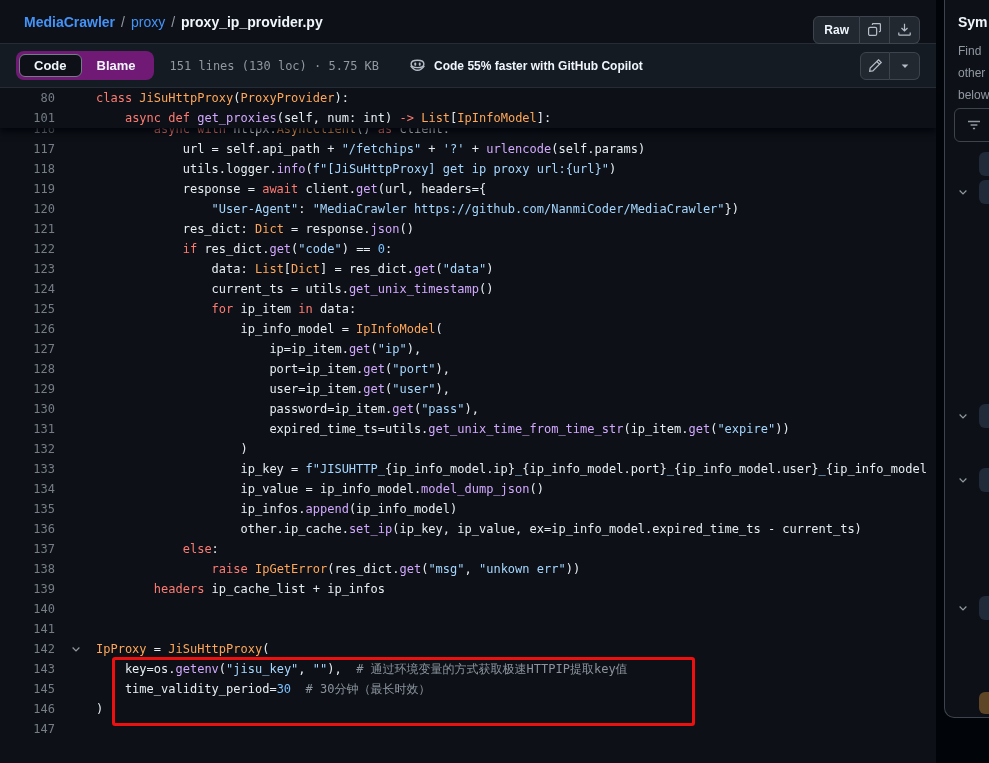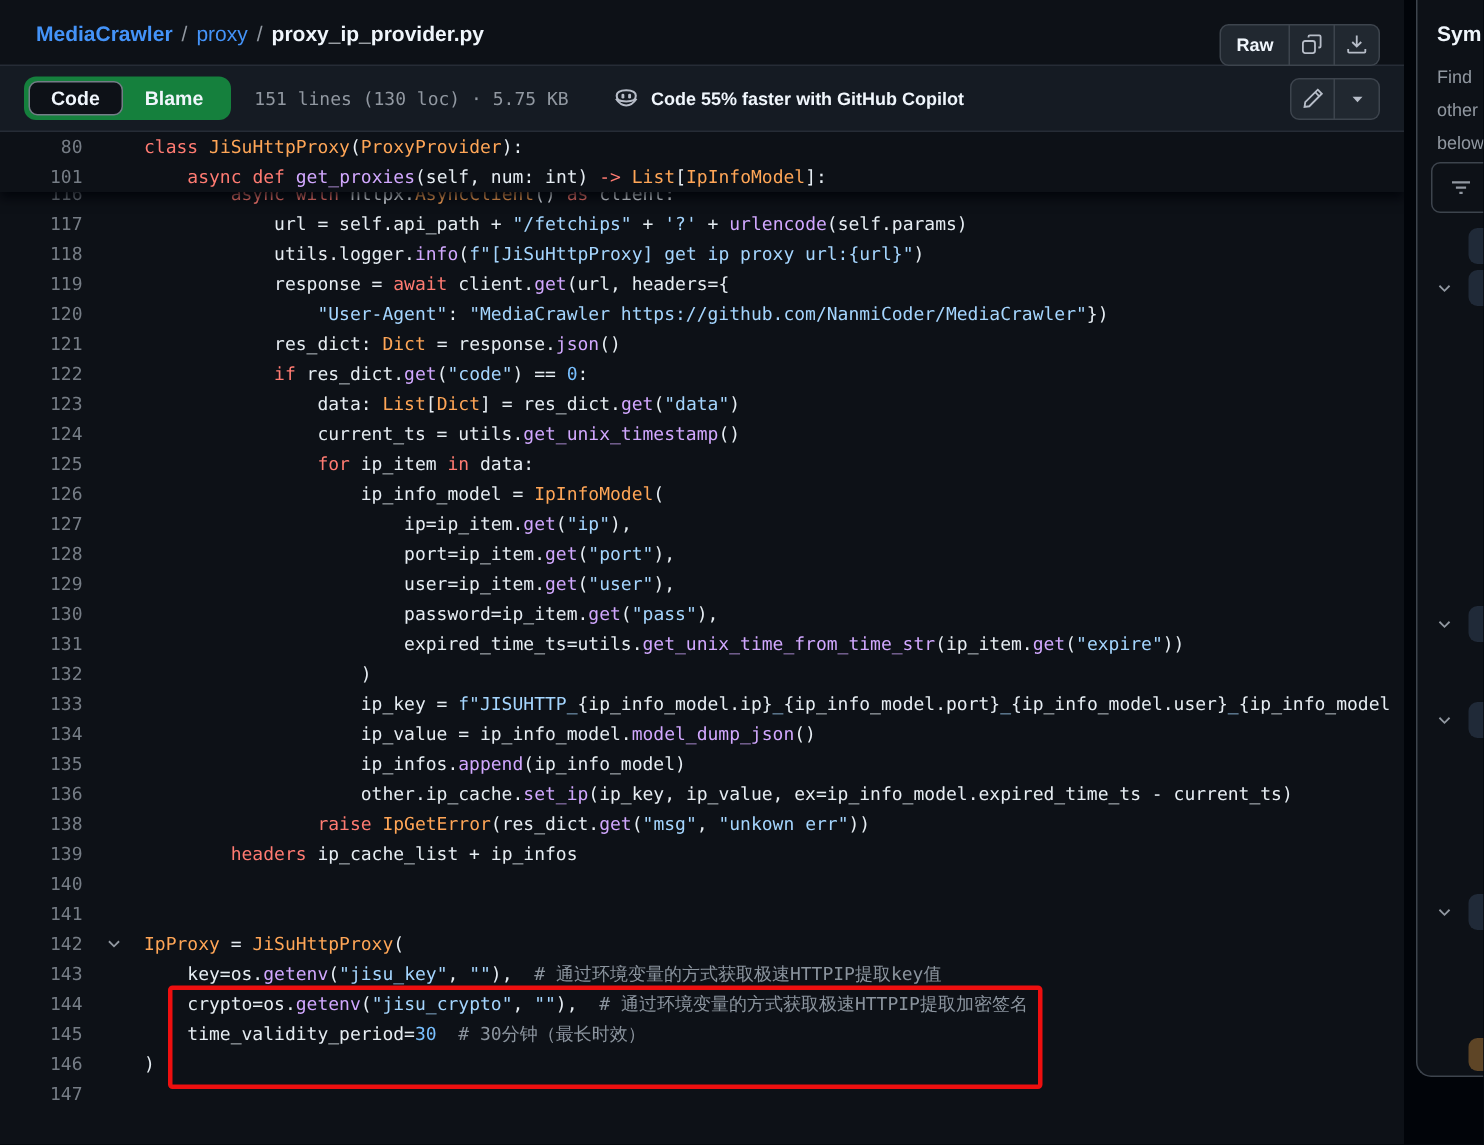--- a/index.html
+++ b/index.html
@@ -10,21 +10,21 @@
   .main-col { width:936px; height:763px; background:#0d1117; display:flex; flex-direction:column; }
 
   .crumb-bar { height:44px; flex:none; display:flex; align-items:center; padding:0 20px 0 24px; background:#0d1117; border-bottom:1px solid #262c36;gap:16px; }
   .crumb { font-size:14px; color:#9198a1; display:flex; align-items:center; gap:6px; white-space:nowrap; }
   .crumb a { color:#4493f8; text-decoration:none; cursor:pointer; }
   .crumb .repo { font-weight:600; }
   .crumb .file { color:#f0f6fc; font-weight:600; }
   .top-btn { margin-left:auto; display:flex; align-items:center; gap:5px; background:none; border:none; color:#f0f6fc; font-size:12px; font-weight:600; cursor:pointer; font-family:inherit;text-align:right; }
 
   .toolbar { height:44px; flex:none; display:flex; align-items:center; padding:0 16px; background:#151b23; border-bottom:1px solid #262c36; }
-  .seg { display:flex; background:#15803d; border-radius:8px; padding:3px; margin-right:16px; }
+  .seg { display:flex; background:#701a75; border-radius:8px; padding:3px; margin-right:16px; }
   .seg button { font-family:inherit; font-size:13px; font-weight:600; color:#f0f6fc; background:transparent; border:1px solid transparent; border-radius:6px; padding:3px 14px; cursor:pointer; }
   .seg button.active { background:#0d1117; border-color:#747d87; }
   .file-info { font-family:"DejaVu Sans Mono", monospace; font-size:12px; color:#9198a1; margin-right:30px; white-space:nowrap; }
   .copilot { display:flex; align-items:center; gap:8px; font-size:12px; font-weight:700; color:#f0f6fc; white-space:nowrap; }
   .actions { margin-left:auto; display:flex; align-items:flex-end; gap:8px;flex-direction:column; }
   .btn-group { display:flex; }
   .gh-btn { height:28px; display:flex; align-items:center; justify-content:center; background:#212830; border:1px solid #3d444d; color:#f0f6fc; font-size:12px; font-weight:600; font-family:inherit; cursor:pointer; padding:0 10px; }
   .btn-group .gh-btn + .gh-btn { border-left:none; }
   .btn-group .gh-btn:first-child { border-radius:6px 0 0 6px; }
   .btn-group .gh-btn:last-child { border-radius:0 6px 6px 0; }
@@ -148,29 +148,29 @@
           <div class="cl"><span class="ln">127</span><span class="caret"></span><span class="lc"><span class="tk-w">                        ip=ip_item.</span><span class="tk-f">get</span><span class="tk-w">(</span><span class="tk-s">"ip"</span><span class="tk-w">),</span></span></div>
           <div class="cl"><span class="ln">128</span><span class="caret"></span><span class="lc"><span class="tk-w">                        port=ip_item.</span><span class="tk-f">get</span><span class="tk-w">(</span><span class="tk-s">"port"</span><span class="tk-w">),</span></span></div>
           <div class="cl"><span class="ln">129</span><span class="caret"></span><span class="lc"><span class="tk-w">                        user=ip_item.</span><span class="tk-f">get</span><span class="tk-w">(</span><span class="tk-s">"user"</span><span class="tk-w">),</span></span></div>
           <div class="cl"><span class="ln">130</span><span class="caret"></span><span class="lc"><span class="tk-w">                        password=ip_item.</span><span class="tk-f">get</span><span class="tk-w">(</span><span class="tk-s">"pass"</span><span class="tk-w">),</span></span></div>
           <div class="cl"><span class="ln">131</span><span class="caret"></span><span class="lc"><span class="tk-w">                        expired_time_ts=utils.</span><span class="tk-f">get_unix_time_from_time_str</span><span class="tk-w">(ip_item.</span><span class="tk-f">get</span><span class="tk-w">(</span><span class="tk-s">"expire"</span><span class="tk-w">))</span></span></div>
           <div class="cl"><span class="ln">132</span><span class="caret"></span><span class="lc"><span class="tk-w">                    )</span></span></div>
           <div class="cl"><span class="ln">133</span><span class="caret"></span><span class="lc"><span class="tk-w">                    ip_key = </span><span class="tk-s">f"JISUHTTP_</span><span class="tk-w">{ip_info_model.ip}</span><span class="tk-s">_</span><span class="tk-w">{ip_info_model.port}</span><span class="tk-s">_</span><span class="tk-w">{ip_info_model.user}</span><span class="tk-s">_</span><span class="tk-w">{ip_info_model</span></span></div>
           <div class="cl"><span class="ln">134</span><span class="caret"></span><span class="lc"><span class="tk-w">                    ip_value = ip_info_model.</span><span class="tk-f">model_dump_json</span><span class="tk-w">()</span></span></div>
           <div class="cl"><span class="ln">135</span><span class="caret"></span><span class="lc"><span class="tk-w">                    ip_infos.</span><span class="tk-f">append</span><span class="tk-w">(ip_info_model)</span></span></div>
           <div class="cl"><span class="ln">136</span><span class="caret"></span><span class="lc"><span class="tk-w">                    other.ip_cache.</span><span class="tk-f">set_ip</span><span class="tk-w">(ip_key, ip_value, ex=ip_info_model.expired_time_ts - current_ts)</span></span></div>
+          <div class="cl"><span class="ln">137</span><span class="caret"></span><span class="lc"><span class="tk-w">            </span><span class="tk-k">else</span><span class="tk-w">:</span></span></div>
           <div class="cl"><span class="ln">138</span><span class="caret"></span><span class="lc"><span class="tk-w">                </span><span class="tk-k">raise</span><span class="tk-w"> </span><span class="tk-e">IpGetError</span><span class="tk-w">(res_dict.</span><span class="tk-f">get</span><span class="tk-w">(</span><span class="tk-s">"msg"</span><span class="tk-w">, </span><span class="tk-s">"unkown err"</span><span class="tk-w">))</span></span></div>
           <div class="cl"><span class="ln">139</span><span class="caret"></span><span class="lc"><span class="tk-w">        </span><span class="tk-k">headers</span><span class="tk-w"> ip_cache_list + ip_infos</span></span></div>
           <div class="cl"><span class="ln">140</span><span class="caret"></span><span class="lc"></span></div>
           <div class="cl"><span class="ln">141</span><span class="caret"></span><span class="lc"></span></div>
           <div class="cl"><span class="ln">142</span><span class="caret"><svg viewBox="0 0 16 16" width="12" height="12" fill="none" stroke="#9198a1" stroke-width="1.6">
                 <path d="M3.5 6l4.5 4.5L12.5 6"></path>
               </svg></span><span class="lc"><span class="tk-e">IpProxy</span><span class="tk-w"> = </span><span class="tk-e">JiSuHttpProxy</span><span class="tk-w">(</span></span></div>
           <div class="cl"><span class="ln">143</span><span class="caret"></span><span class="lc"><span class="tk-w">    key=os.</span><span class="tk-f">getenv</span><span class="tk-w">(</span><span class="tk-s">"jisu_key"</span><span class="tk-w">, </span><span class="tk-s">""</span><span class="tk-w">),  </span><span class="tk-cm"># 通过环境变量的方式获取极速HTTPIP提取key值</span></span></div>
-          <div class="cl"><span class="ln">144</span><span class="caret"></span><span class="lc"><span class="tk-w">    crypto=os.</span><span class="tk-f">getenv</span><span class="tk-w">(</span><span class="tk-s">"jisu_crypto"</span><span class="tk-w">, </span><span class="tk-s">""</span><span class="tk-w">),  </span><span class="tk-cm"># 通过环境变量的方式获取极速HTTPIP提取加密签名</span></span></div>
           <div class="cl"><span class="ln">145</span><span class="caret"></span><span class="lc"><span class="tk-w">    time_validity_period=</span><span class="tk-c">30</span><span class="tk-w">  </span><span class="tk-cm"># 30分钟（最长时效）</span></span></div>
           <div class="cl"><span class="ln">146</span><span class="caret"></span><span class="lc"><span class="tk-w">)</span></span></div>
           <div class="cl"><span class="ln">147</span><span class="caret"></span><span class="lc"></span></div>
         </div>
       <div class="sticky-lines" id="sticky-lines">
           <div class="cl"><span class="ln">80</span><span class="caret"></span><span class="lc"><span class="tk-k">class </span><span class="tk-e">JiSuHttpProxy</span><span class="tk-w">(</span><span class="tk-e">ProxyProvider</span><span class="tk-w">):</span></span></div>
           <div class="cl"><span class="ln">101</span><span class="caret"></span><span class="lc"><span class="tk-w">    </span><span class="tk-k">async</span><span class="tk-w"> </span><span class="tk-k">def</span><span class="tk-w"> </span><span class="tk-f">get_proxies</span><span class="tk-w">(self, num: int) </span><span class="tk-k">-&gt;</span><span class="tk-w"> </span><span class="tk-e">List</span><span class="tk-w">[</span><span class="tk-e">IpInfoModel</span><span class="tk-w">]:</span></span></div>
         </div>
       <div class="annotation-box" style="border-color: rgb(238, 15, 15);"></div>
     </div>

